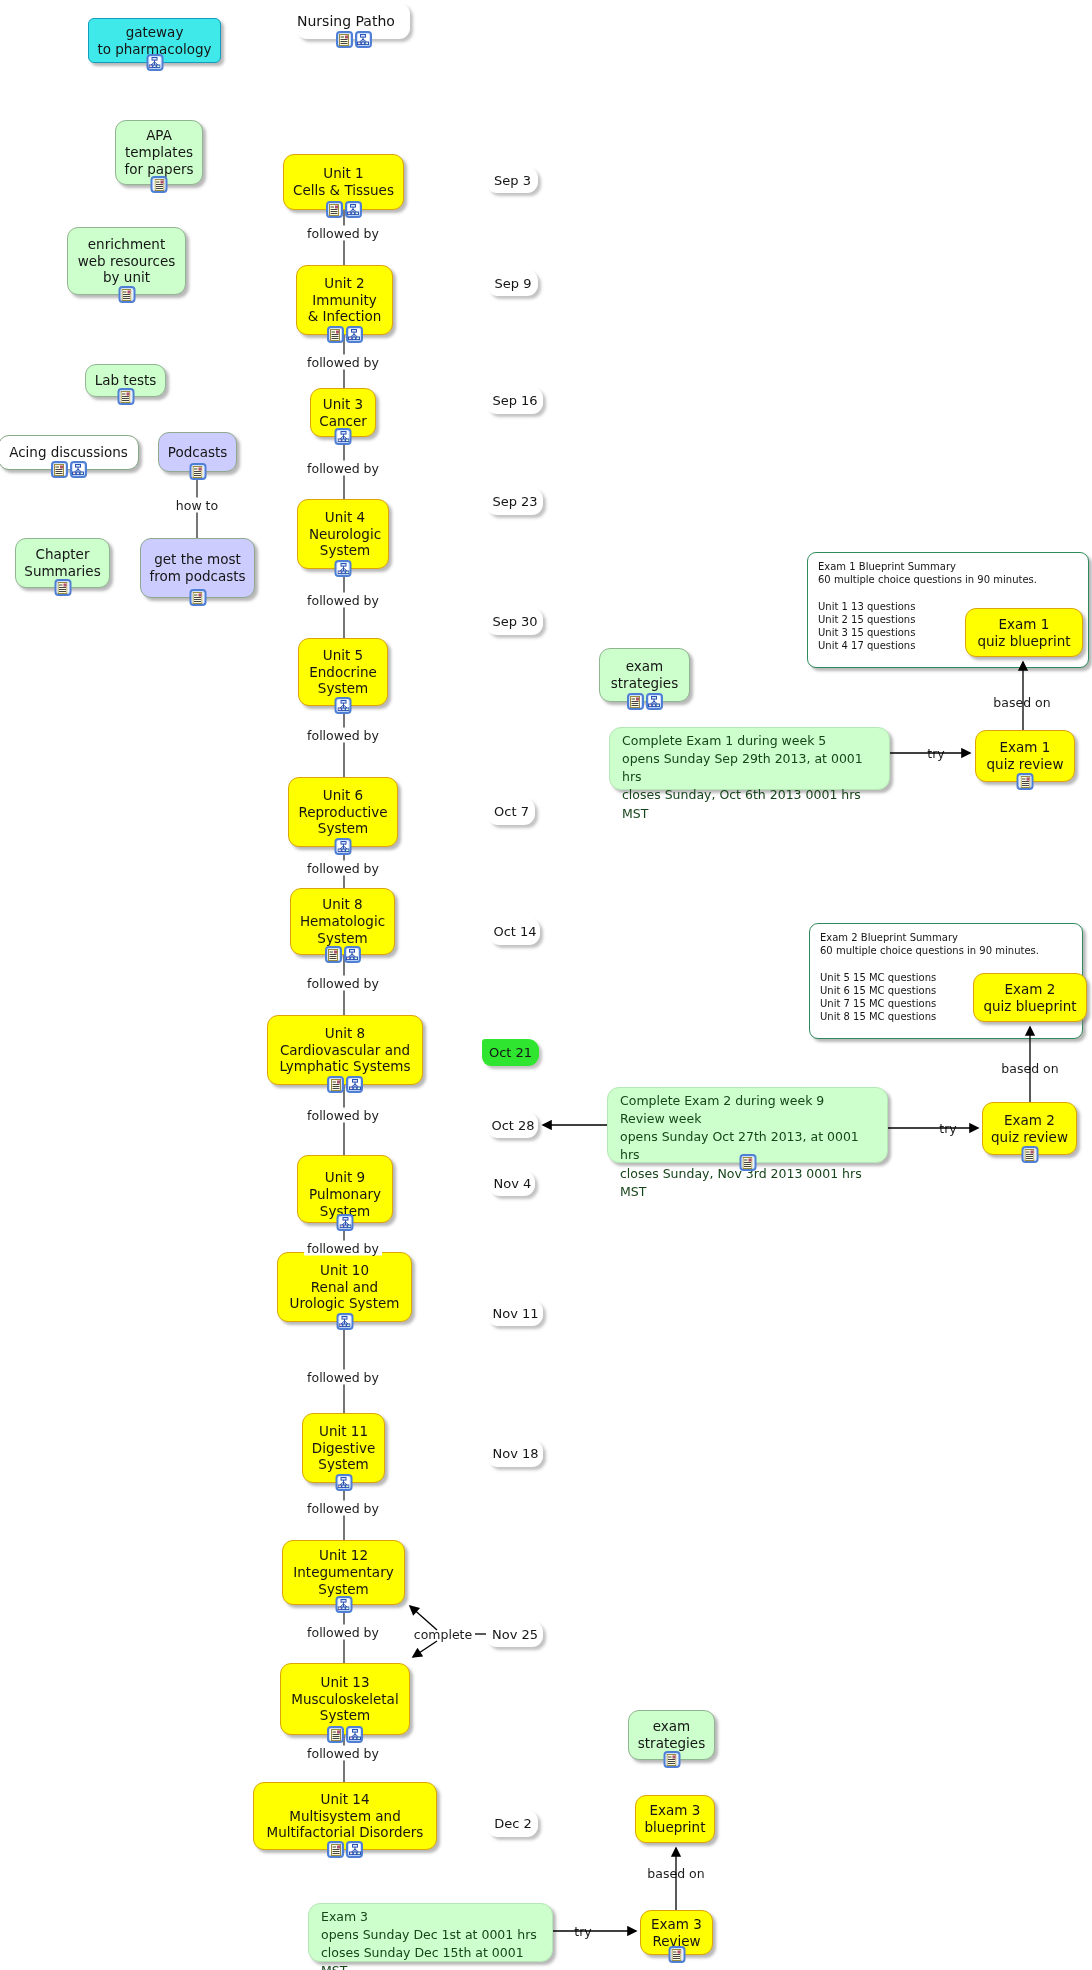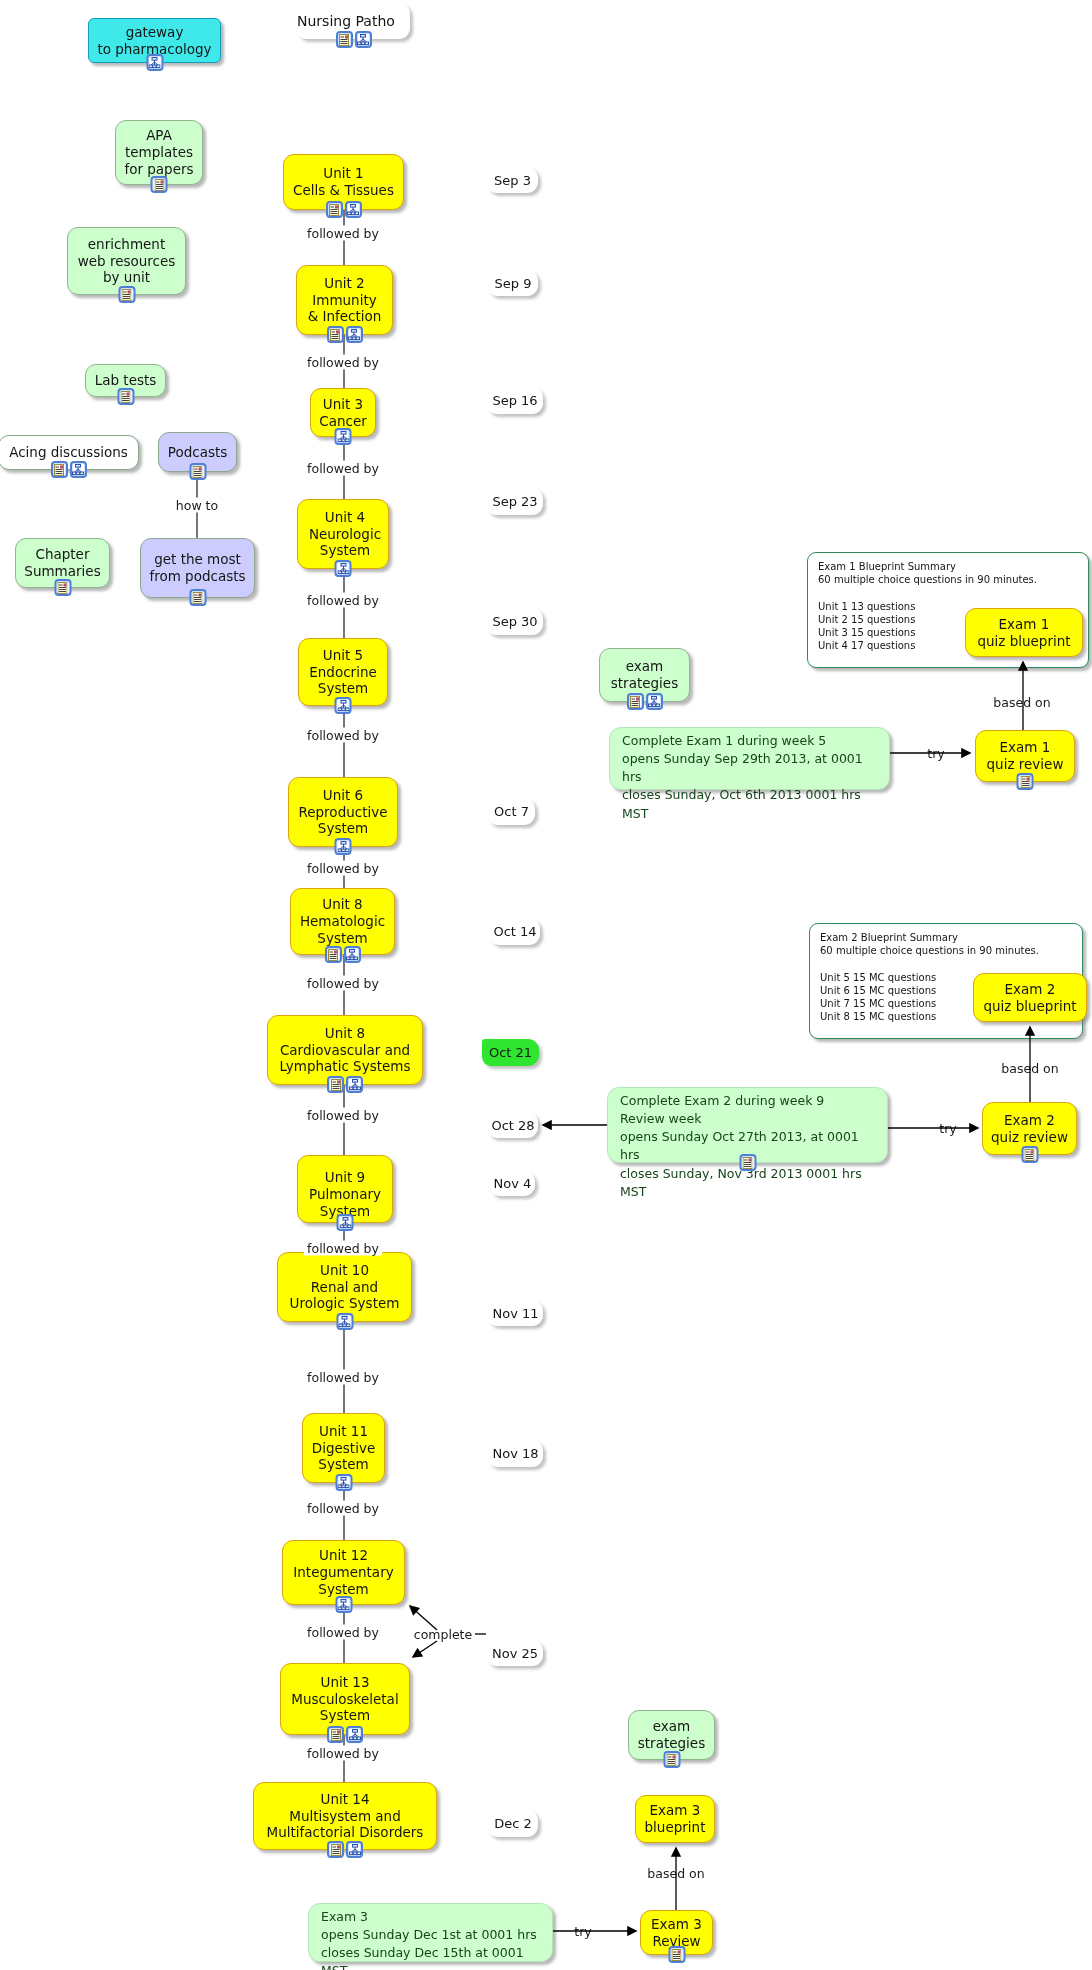--- a/index.html
+++ b/index.html
@@ -414,21 +414,21 @@
     </div>
   <div class="label" style="left:490px;top:1171px;width:45px;height:25px;">
       <span>Nov 4</span>
     </div>
   <div class="label" style="left:488px;top:1300px;width:55px;height:26px;">
       <span>Nov 11</span>
     </div>
   <div class="label" style="left:488px;top:1440px;width:55px;height:27px;">
       <span>Nov 18</span>
     </div>
-  <div class="label" style="left:487px;top:1621px;width:56px;height:26px;margin-top:19px;">
+  <div class="label" style="left:487px;top:1621px;width:56px;height:26px;">
       <span>Nov 25</span>
     </div>
   <div class="label" style="left:488px;top:1810px;width:50px;height:27px;">
       <span>Dec 2</span>
     </div>
 
   <div class="phrase" style="left:343px;top:233px;">followed by</div>
   <div class="phrase" style="left:343px;top:362px;">followed by</div>
   <div class="phrase" style="left:343px;top:468px;">followed by</div>
   <div class="phrase" style="left:343px;top:600px;">followed by</div>

